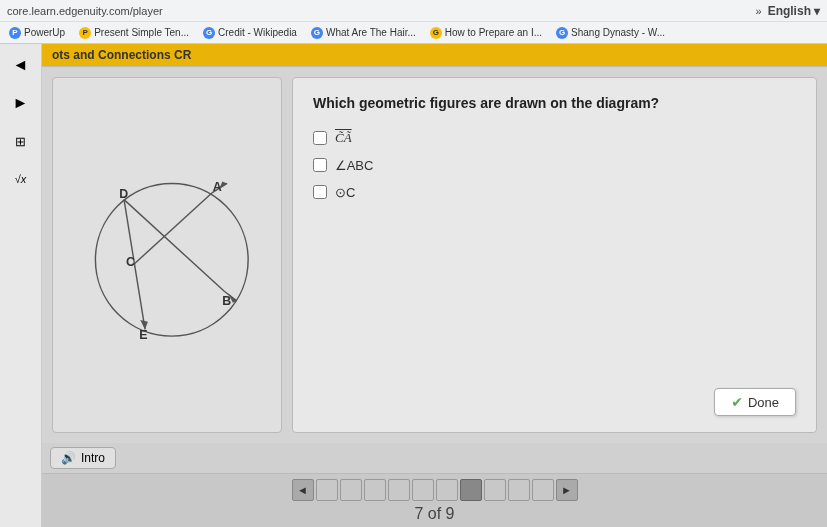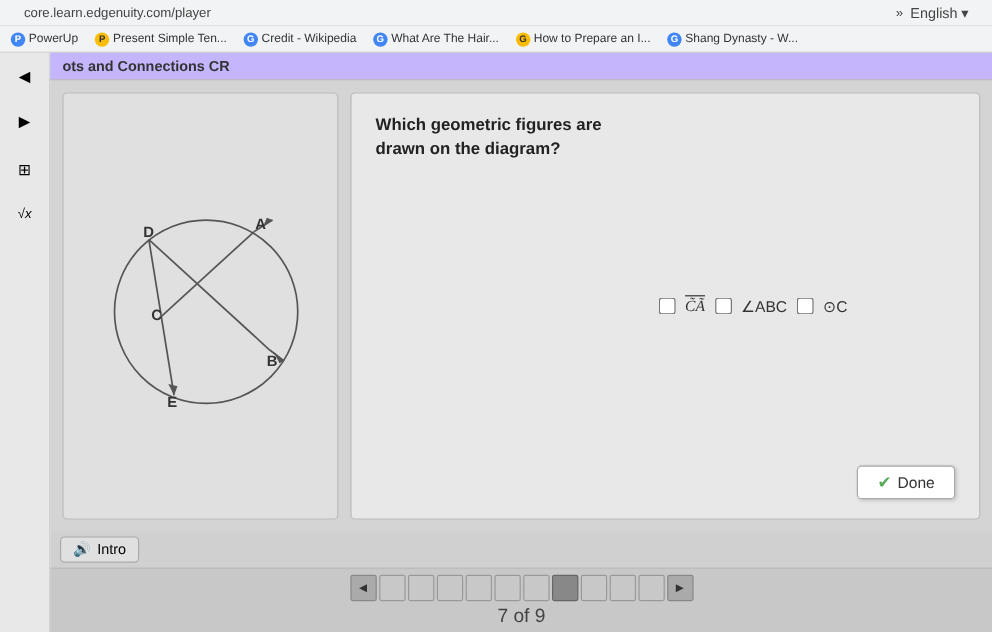--- a/index.html
+++ b/index.html
@@ -4,32 +4,32 @@
   <style>
     * { margin: 0; padding: 0; box-sizing: border-box; }
     body { width: 827px; height: 527px; overflow: hidden; font-family: Arial, sans-serif; background: #fff; }
 
     
     .browser-bar {
       background: #f1f3f4;
       height: 22px;
       display: flex;
       align-items: center;
-      padding: 0 20px;
+      padding: 0 7px;
       border-bottom: 1px solid #ddd;
       font-size: 11px;
       color: #444;
     }
     .browser-bar .url { flex: 1; }
     .browser-bar .lang-area {
       display: flex;
       align-items: center;
       gap: 3px;
       font-size: 12px;
-      font-weight: 400;
+      font-weight: 700;
       text-align: right;
     }
 
     
     .tabs-bar {
       background: #f1f3f4;
       height: 22px;
       display: flex;
       align-items: center;
       padding: 0 4px;
@@ -90,21 +90,21 @@
     .content-area {
       flex: 1;
       display: flex;
       flex-direction: column;
       background: #d0d0d0;
       position: relative;
     }
 
     
     .content-header {
-      background: #c4b5fd;
+      background: #eab308;
       padding: 4px 10px;
       font-size: 12px;
       font-weight: 600;
       color: #333;
       border-bottom: 1px solid #bbb;
     }
 
     
     .workspace {
       flex: 1;
@@ -134,20 +134,21 @@
     }
 
     
     .question-panel {
       flex: 1;
       background: #e8e8e8;
       border: 1px solid #bbb;
       border-radius: 4px;
       padding: 16px 20px;
       display: flex;
+      flex-direction: column;
       gap: 8px;
     }
 
     .question-text {
       font-size: 14px;
       font-weight: 600;
       color: #222;
       margin-bottom: 6px;
       line-height: 1.4;
     }

